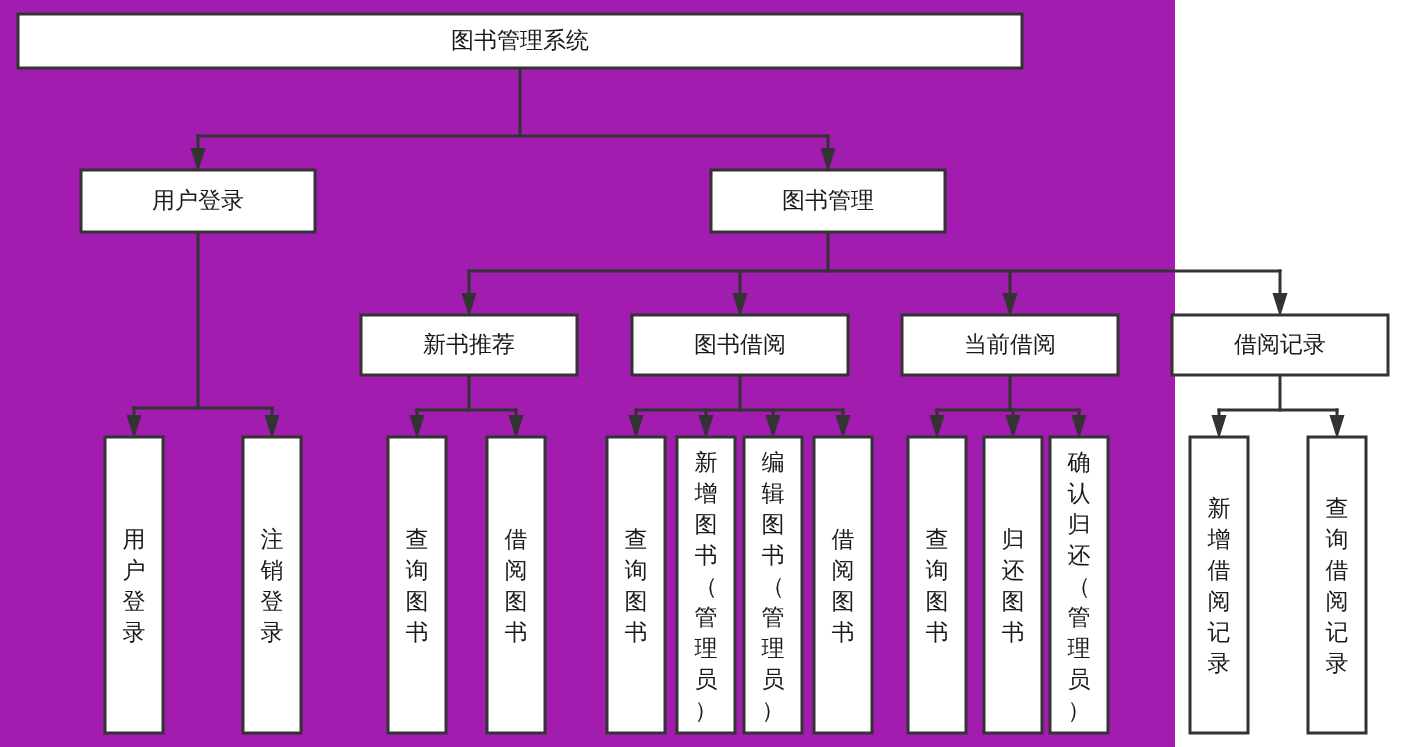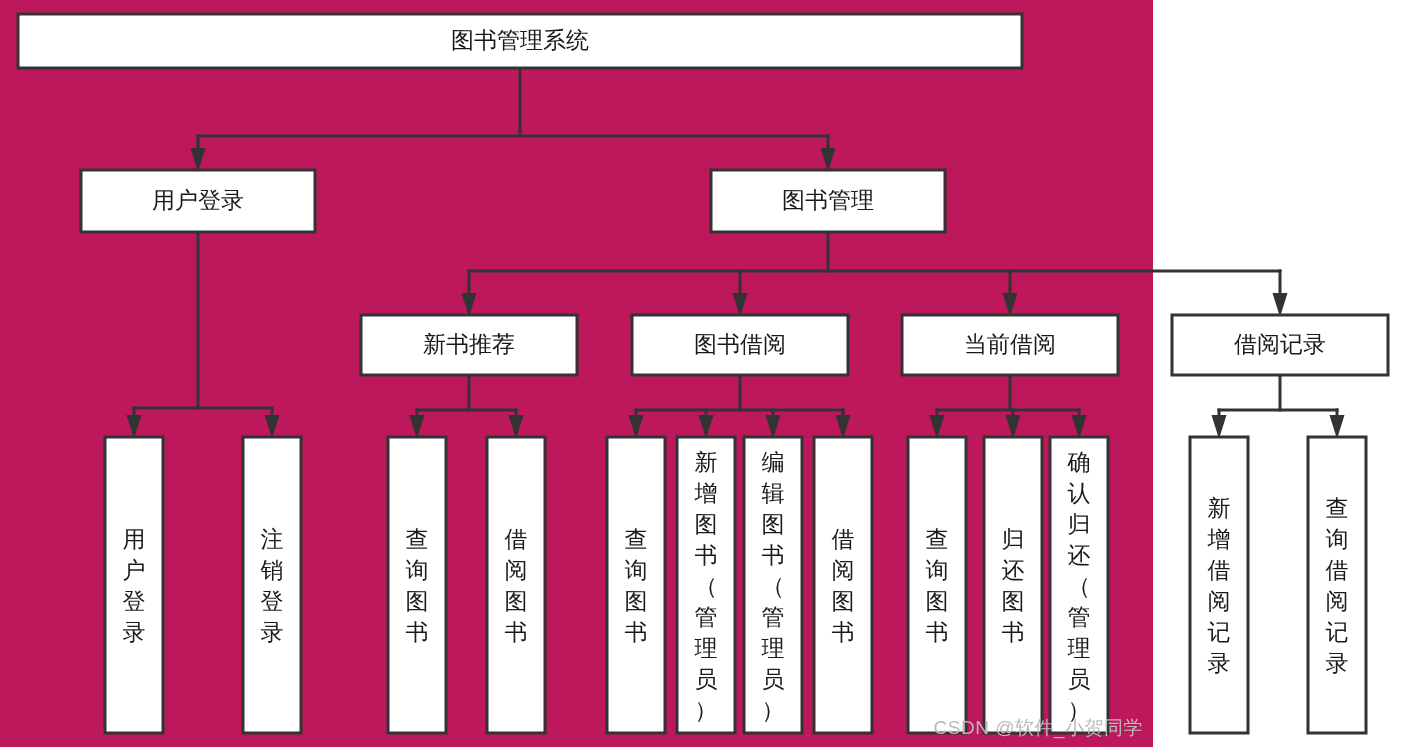--- a/index.html
+++ b/index.html
@@ -12,21 +12,22 @@
     width: 1405px;
     height: 747px;
     font-family: "Liberation Sans", "DejaVu Sans", sans-serif;
     overflow: hidden;
     position: relative;
   }
   #diagram-root {
     position: relative;
     width: 1153px;
     height: 747px;
-    background: #be185d;
+    background: #a21caf;
+    padding-left: 22px;
   }
   svg#chart-svg {
     position: absolute;
     left: 0;
     top: 0;
     width: 1405px;
     height: 747px;
     display: block;
   }
   .node-box {
@@ -218,14 +219,13 @@
         <g>
           <rect class="node-box" x="1190" y="437" width="58" height="296"></rect>
           <text class="node-label-v" x="1219" y="516"><tspan x="1219" dy="0">新</tspan><tspan x="1219" dy="31">增</tspan><tspan x="1219" dy="31">借</tspan><tspan x="1219" dy="31">阅</tspan><tspan x="1219" dy="31">记</tspan><tspan x="1219" dy="31">录</tspan></text>
         </g>
         <g>
           <rect class="node-box" x="1308" y="437" width="58" height="296"></rect>
           <text class="node-label-v" x="1337" y="516"><tspan x="1337" dy="0">查</tspan><tspan x="1337" dy="31">询</tspan><tspan x="1337" dy="31">借</tspan><tspan x="1337" dy="31">阅</tspan><tspan x="1337" dy="31">记</tspan><tspan x="1337" dy="31">录</tspan></text>
         </g>
       </g>
   </svg>
-  <div class="watermark">CSDN @软件_小贺同学</div>
 </div>
 
 </body></html>

